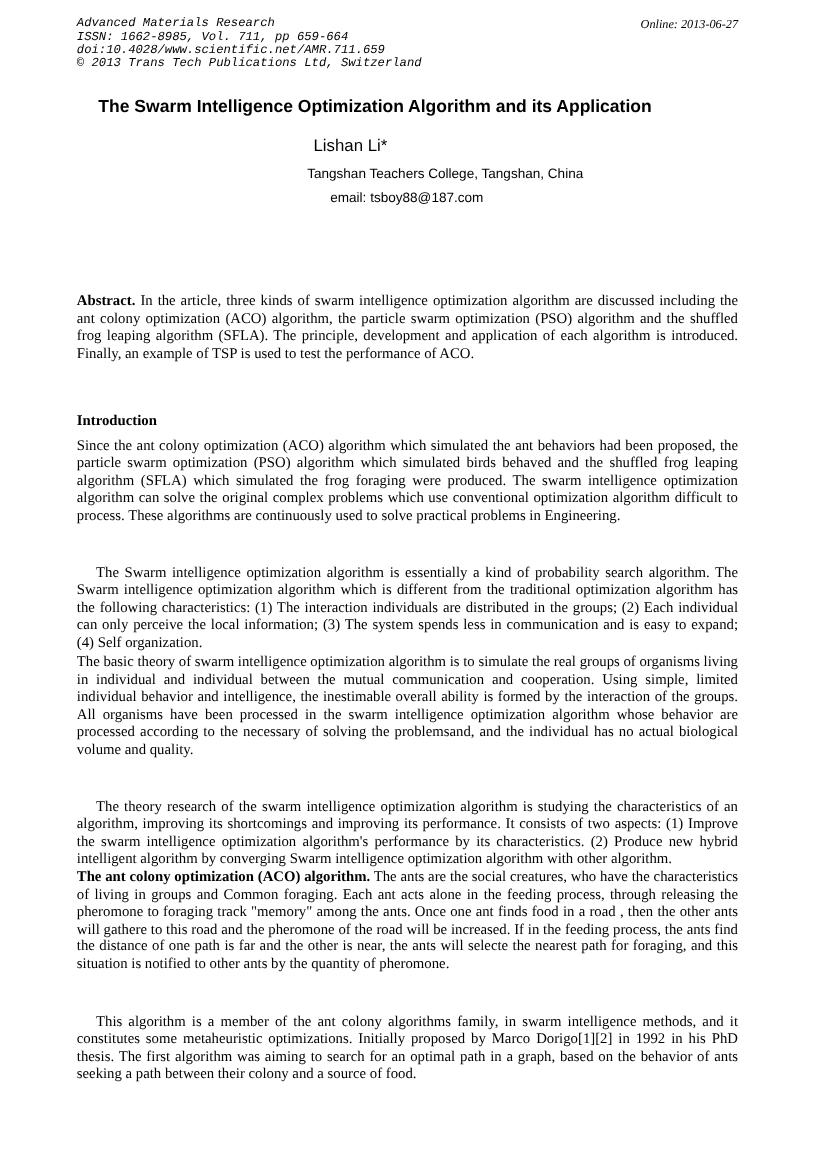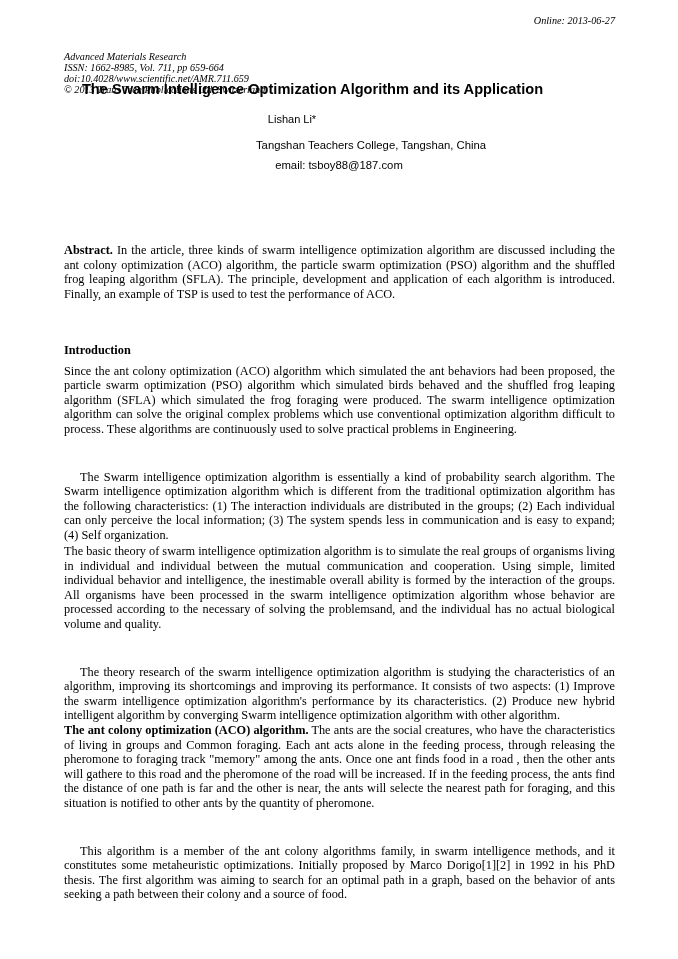--- a/index.html
+++ b/index.html
@@ -1,21 +1,21 @@
 <!DOCTYPE html>
 <html><head>
   <meta charset="utf-8">
   <style>
     html, body { margin: 0; padding: 0; background: #ffffff; }
     body { width: 678px; height: 959px; position: relative; overflow: hidden; color: #000; }
     .page { position: absolute; left: 0; top: 0; width: 678px; height: 959px; background: #fff; }
-    .hdr-left { position: absolute; left: 64px; top: 15px; font-family: Liberation Serif, serif; font-style: italic; font-size: 10.2px; line-height: 11px; margin-top: 36px; }
+    .hdr-left { position: absolute; left: 64px; top: 15px; font-family: Liberation Mono, monospace; font-style: italic; font-size: 10.2px; line-height: 11px; }
     .hdr-right { position: absolute; right: 63px; top: 15px; font-family: "Liberation Serif", serif; font-style: italic; font-size: 10.2px; line-height: 11px; margin-left: 47px; }
     .title { position: absolute; left: 0; width: 625px; top: 81px; text-align: center; font-family: "Liberation Sans", sans-serif; font-weight: bold; font-size: 14.6px; }
-    .author { position: absolute; left: 0; width: 584px; top: 113px; text-align: center; font-family: "Liberation Sans", sans-serif; font-size: 11px; }
+    .author { position: absolute; left: 0; width: 584px; top: 113px; text-align: center; font-family: "Liberation Sans", sans-serif; font-size: 14px; }
     .affil { position: absolute; left: 0; width: 678px; top: 139px; text-align: center; font-family: "Liberation Sans", sans-serif; font-size: 11.3px; margin-left: 32px; }
     .email { position: absolute; left: 0; width: 678px; top: 159px; text-align: center; font-family: "Liberation Sans", sans-serif; font-size: 11.3px; }
     .keywords { position: absolute; left: 64px; width: 551px; top: 195px; font-family: "Liberation Sans", sans-serif; font-size: 11.2px; line-height: 13.6px; }
     .kw-label { font-weight: bold; }
     .serif-block { position: absolute; left: 64px; width: 551px; font-family: "Liberation Serif", serif; font-size: 12.3px; line-height: 14.6px; text-align: justify; }
     .bold { font-weight: bold; }
     .indent { text-indent: 16px; margin-top: 33px; }
     p { margin: 0; }
     .heading { font-family: "Liberation Serif", serif; font-weight: bold; font-size: 12.3px; }
   </style>

